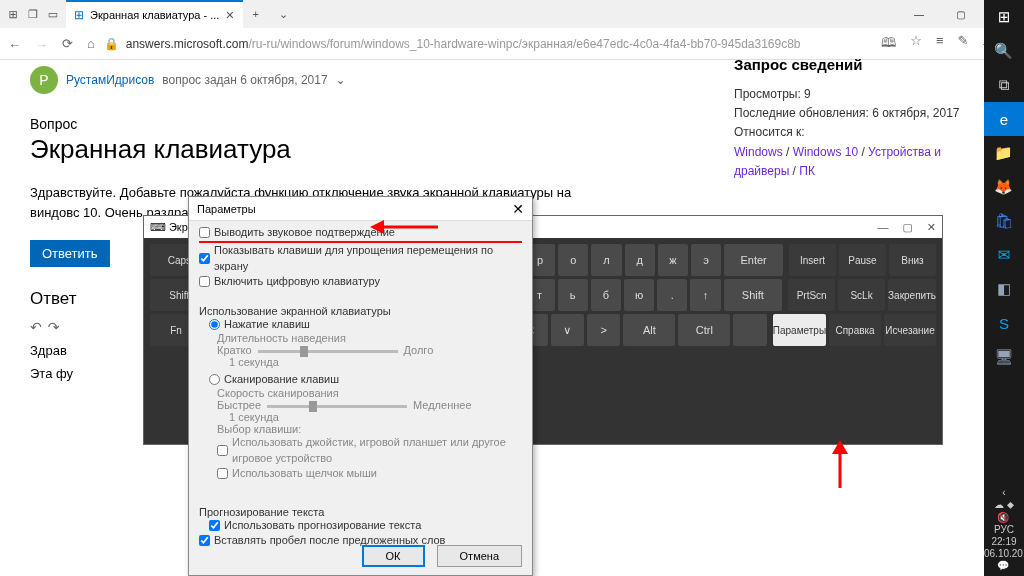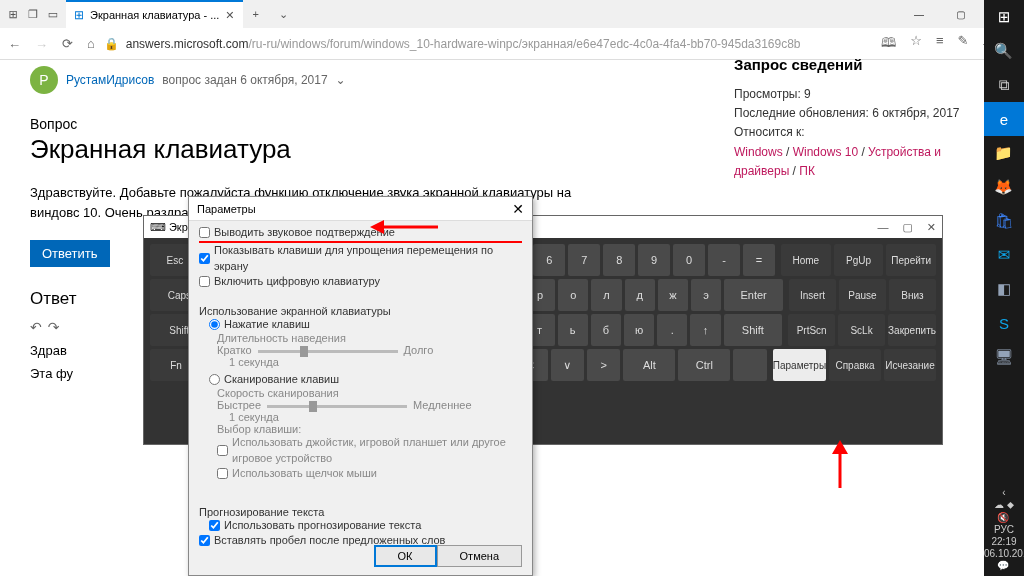--- a/index.html
+++ b/index.html
@@ -33,21 +33,21 @@
 .q-body { font-size: 13px; margin-top: 18px; line-height: 1.5; max-width: 560px; }
 .reply-btn { background: #0067b8; color: #fff; border: none; padding: 6px 12px; margin-top: 18px; font-size: 13px; }
 .answers-h { font-size: 17px; margin-top: 22px; }
 .vote { display: flex; gap: 6px; margin-top: 10px; color: #666; font-size: 14px; }
 .ans-body { font-size: 13px; margin-top: 8px; }
 
 
 .sidebar { position: absolute; right: 50px; top: 56px; width: 240px; font-size: 12px; }
 .sidebar h3 { font-size: 15px; font-weight: 600; margin-bottom: 12px; }
 .sidebar div { line-height: 1.6; color: #333; }
-.sidebar a { color: #be185d; text-decoration: none; }
+.sidebar a { color: #6d28d9; text-decoration: none; }
 
 
 .feedback { position: absolute; right: 0; top: 240px; background: #eee; border: 1px solid #ccc; writing-mode: vertical-rl; padding: 8px 3px; font-size: 11px; color: #444; }
 
 
 .osk { position: absolute; left: 143px; top: 215px; width: 800px; height: 230px; background: #333; border: 1px solid #666; }
 .osk-titlebar { height: 22px; background: #fff; display: flex; align-items: center; padding: 0 6px; font-size: 11px; }
 .osk-titlebar .sp { margin-left: auto; display: flex; gap: 14px; color: #555; }
 .osk-keys { padding: 6px; display: flex; flex-direction: column; gap: 3px; }
 .krow { display: flex; gap: 3px; }
@@ -60,21 +60,21 @@
 .dlg-title { height: 24px; display: flex; align-items: center; padding: 0 8px; background: #fff; border-bottom: 1px solid #ddd; }
 .dlg-title .x { margin-left: auto; font-size: 14px; }
 .dlg-body { padding: 4px 10px; color: #333; }
 .dlg-body label { display: flex; align-items: center; gap: 4px; margin: 0; line-height: 1.4; }
 .dlg-body .hl { border-bottom: 2px solid red; padding-bottom: 1px; }
 .dlg-body .section { margin-top: 15px; }
 .dlg-body .sub { margin-left: 18px; color: #888; }
 .dlg-body .sub2 { margin-left: 30px; color: #888; }
 .dlg-body .slider { width: 140px; height: 3px; background: #bbb; display: inline-block; vertical-align: middle; margin: 0 6px; position: relative; }
 .dlg-body .slider::after { content: ''; position: absolute; left: 30%; top: -4px; width: 8px; height: 11px; background: #999; }
-.dlg-foot { position: absolute; bottom: 8px; right: 10px; display: flex; gap: 0; }
+.dlg-foot { position: absolute; bottom: 8px; right: 10px; display: flex; gap: 12px; }
 .dlg-foot button { padding: 3px 22px; font-size: 11px; background: #e8e8e8; border: 1px solid #999; }
 .dlg-foot button.primary { border: 2px solid #0078d7; }
 
 
 .arrow1 { position: absolute; left: 370px; top: 215px; pointer-events: none; }
 .arrow2 { position: absolute; left: 825px; top: 440px; pointer-events: none; }
 
 
 .taskbar { position: absolute; right: 0; top: 0; width: 40px; height: 576px; background: #1a1a1a; display: flex; flex-direction: column; }
 .tb-icons { display: flex; flex-direction: column; }
@@ -167,36 +167,20 @@
   <div class="osk-titlebar">
     <span>⌨</span>&nbsp;
     <span>Экранная клавиатура</span>
     <div class="sp">
       <span>―</span>
       <span>▢</span>
       <span>✕</span>
     </div>
   </div>
   <div class="osk-keys" id="osk-keys">
-      <div class="krow">
-        <div class="key fn w15">Esc</div>
-        <div style="width: 330px;"></div>
-        <div class="key w1">5</div>
-        <div class="key w1">6</div>
-        <div class="key w1">7</div>
-        <div class="key w1">8</div>
-        <div class="key w1">9</div>
-        <div class="key w1">0</div>
-        <div class="key w1">-</div>
-        <div class="key w1">=</div>
-        <div style="flex: 1 1 0%;"></div>
-        <div class="key fn w15">Home</div>
-        <div class="key fn w15">PgUp</div>
-        <div class="key fn w15">Перейти</div>
-      </div>
       <div class="krow">
         <div class="key fn w2">Caps</div>
         <div style="width: 330px;"></div>
         <div class="key w1">п</div>
         <div class="key w1">р</div>
         <div class="key w1">о</div>
         <div class="key w1">л</div>
         <div class="key w1">д</div>
         <div class="key w1">ж</div>
         <div class="key w1">э</div>

